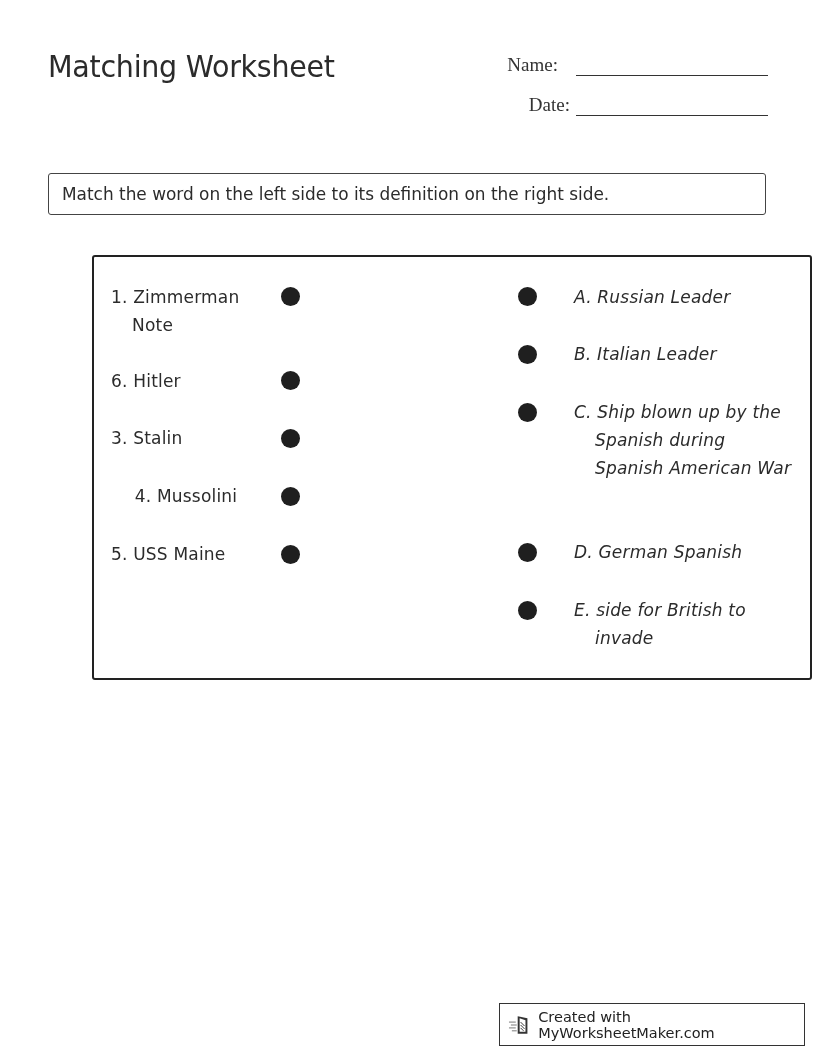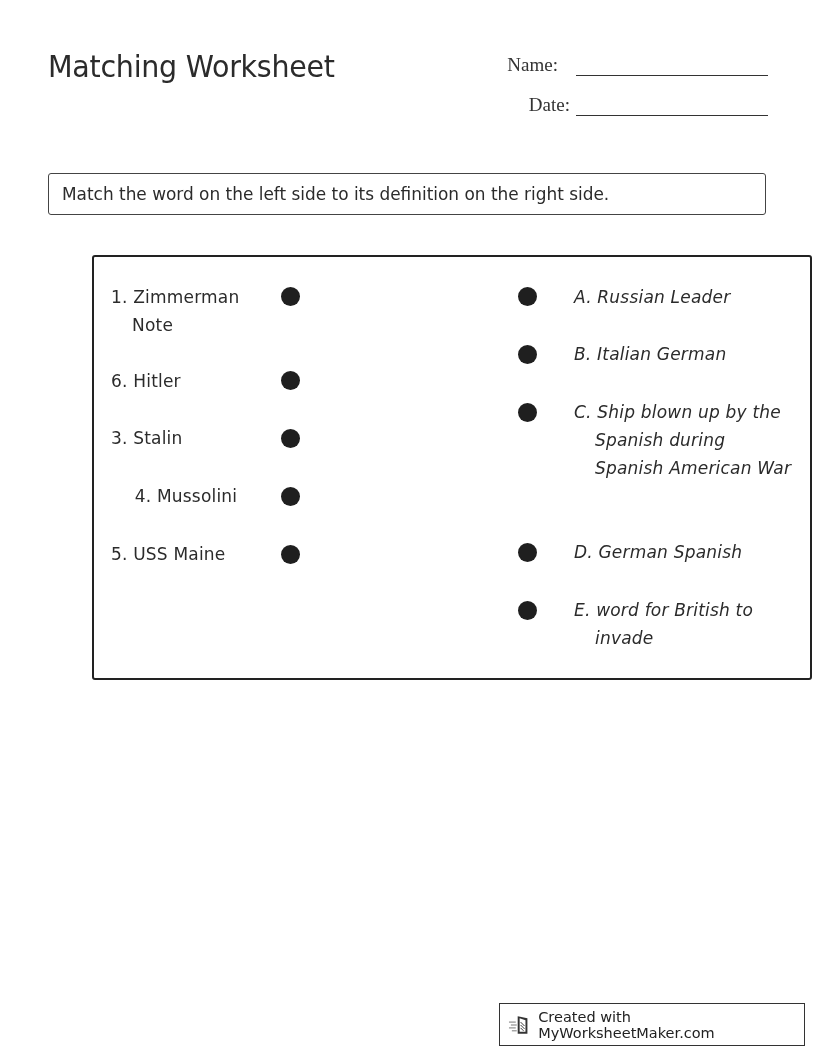--- a/index.html
+++ b/index.html
@@ -66,36 +66,36 @@
   </div>
   <div class="dot" style="left:187px; top:288px;"></div>
 
   <div class="dot" style="left:424px; top:30px;"></div>
   <div class="item right-item" style="top:26px;">
     <span class="hang">A. Russian Leader</span>
   </div>
 
   <div class="dot" style="left:424px; top:88px;"></div>
   <div class="item right-item" style="top:83px;">
-    <span class="hang">B. Italian German</span>
+    <span class="hang">B. Italian Leader</span>
   </div>
 
   <div class="dot" style="left:424px; top:146px;"></div>
   <div class="item right-item" style="top:141px;">
     <span class="hang">C. Ship blown up by the Spanish during Spanish American War</span>
   </div>
 
   <div class="dot" style="left:424px; top:286px;"></div>
   <div class="item right-item" style="top:281px;">
     <span class="hang">D. German Spanish</span>
   </div>
 
   <div class="dot" style="left:424px; top:344px;"></div>
   <div class="item right-item" style="top:339px;">
-    <span class="hang">E. word for British to invade</span>
+    <span class="hang">E. side for British to invade</span>
   </div>
 </div>
 
 <div class="footer">
   <svg class="footer-icon" viewBox="0 0 26 22">
     <line x1="1" y1="8" x2="8" y2="8" stroke="#777" stroke-width="1"></line>
     <line x1="3" y1="11" x2="9" y2="11" stroke="#777" stroke-width="1"></line>
     <line x1="1" y1="14" x2="8" y2="14" stroke="#777" stroke-width="1"></line>
     <line x1="4" y1="17" x2="9" y2="17" stroke="#777" stroke-width="1"></line>
     <path d="M10 2 L20 4 L20 20 L10 20 Z" fill="#333"></path>

